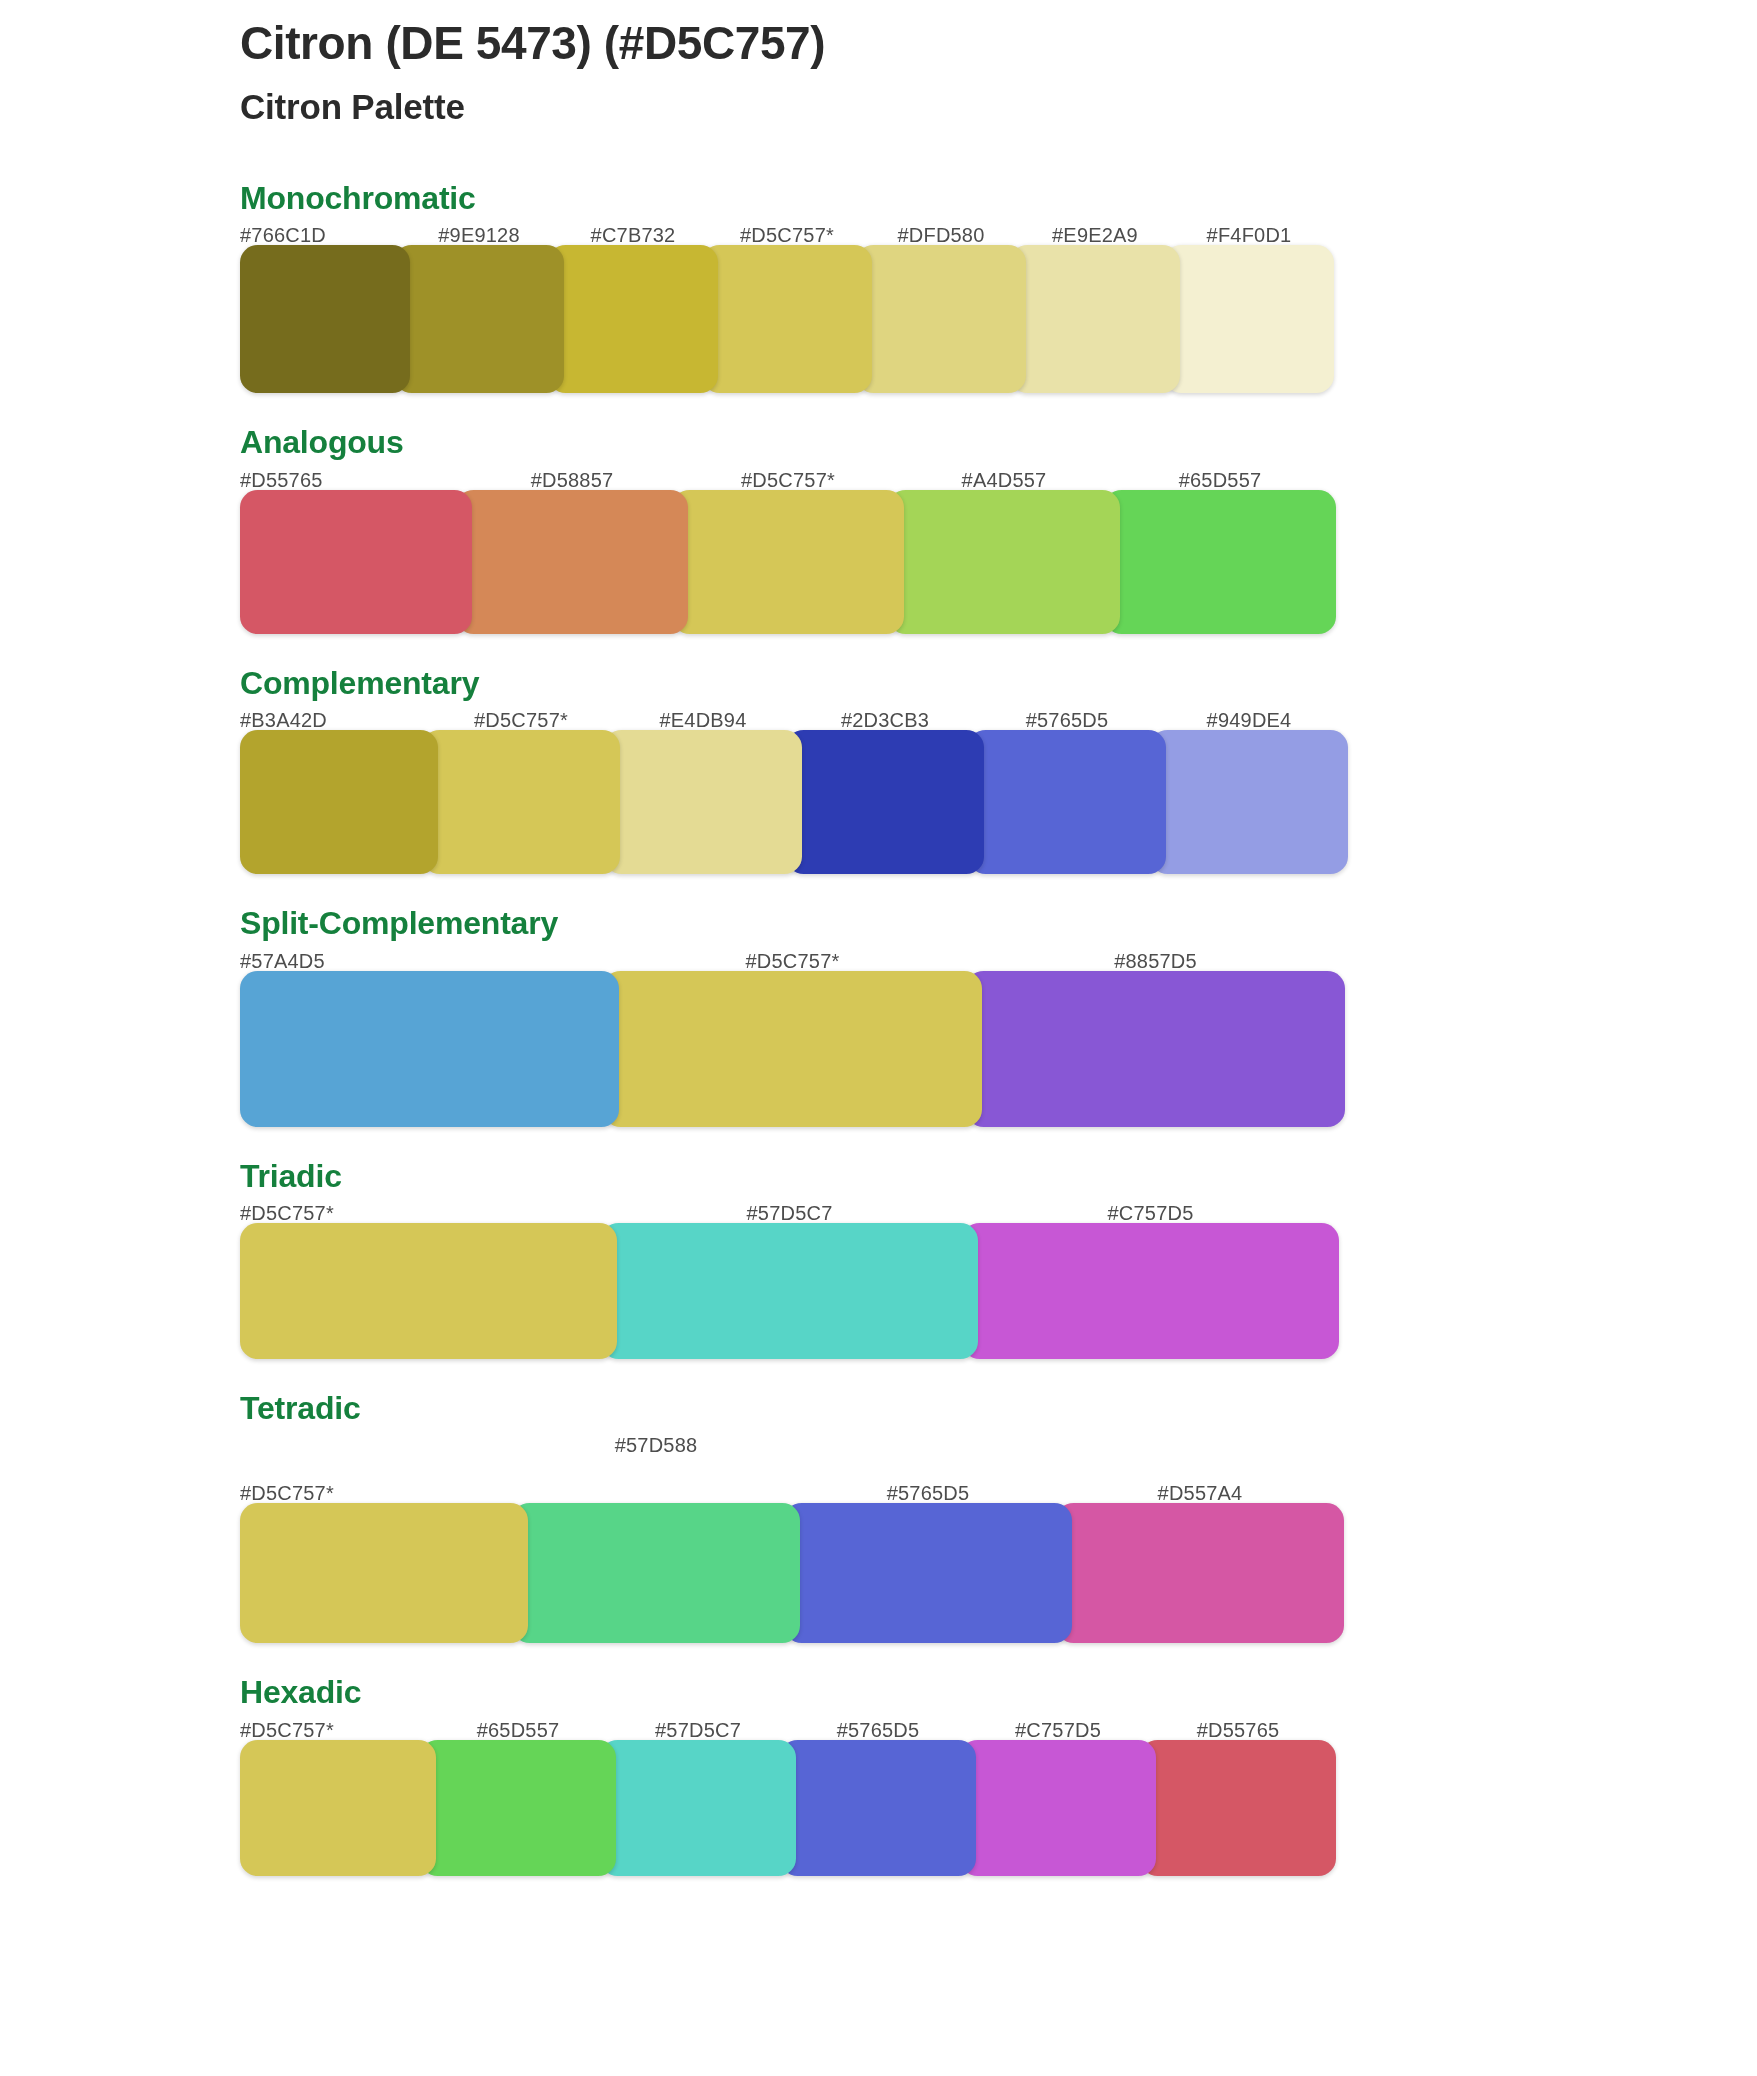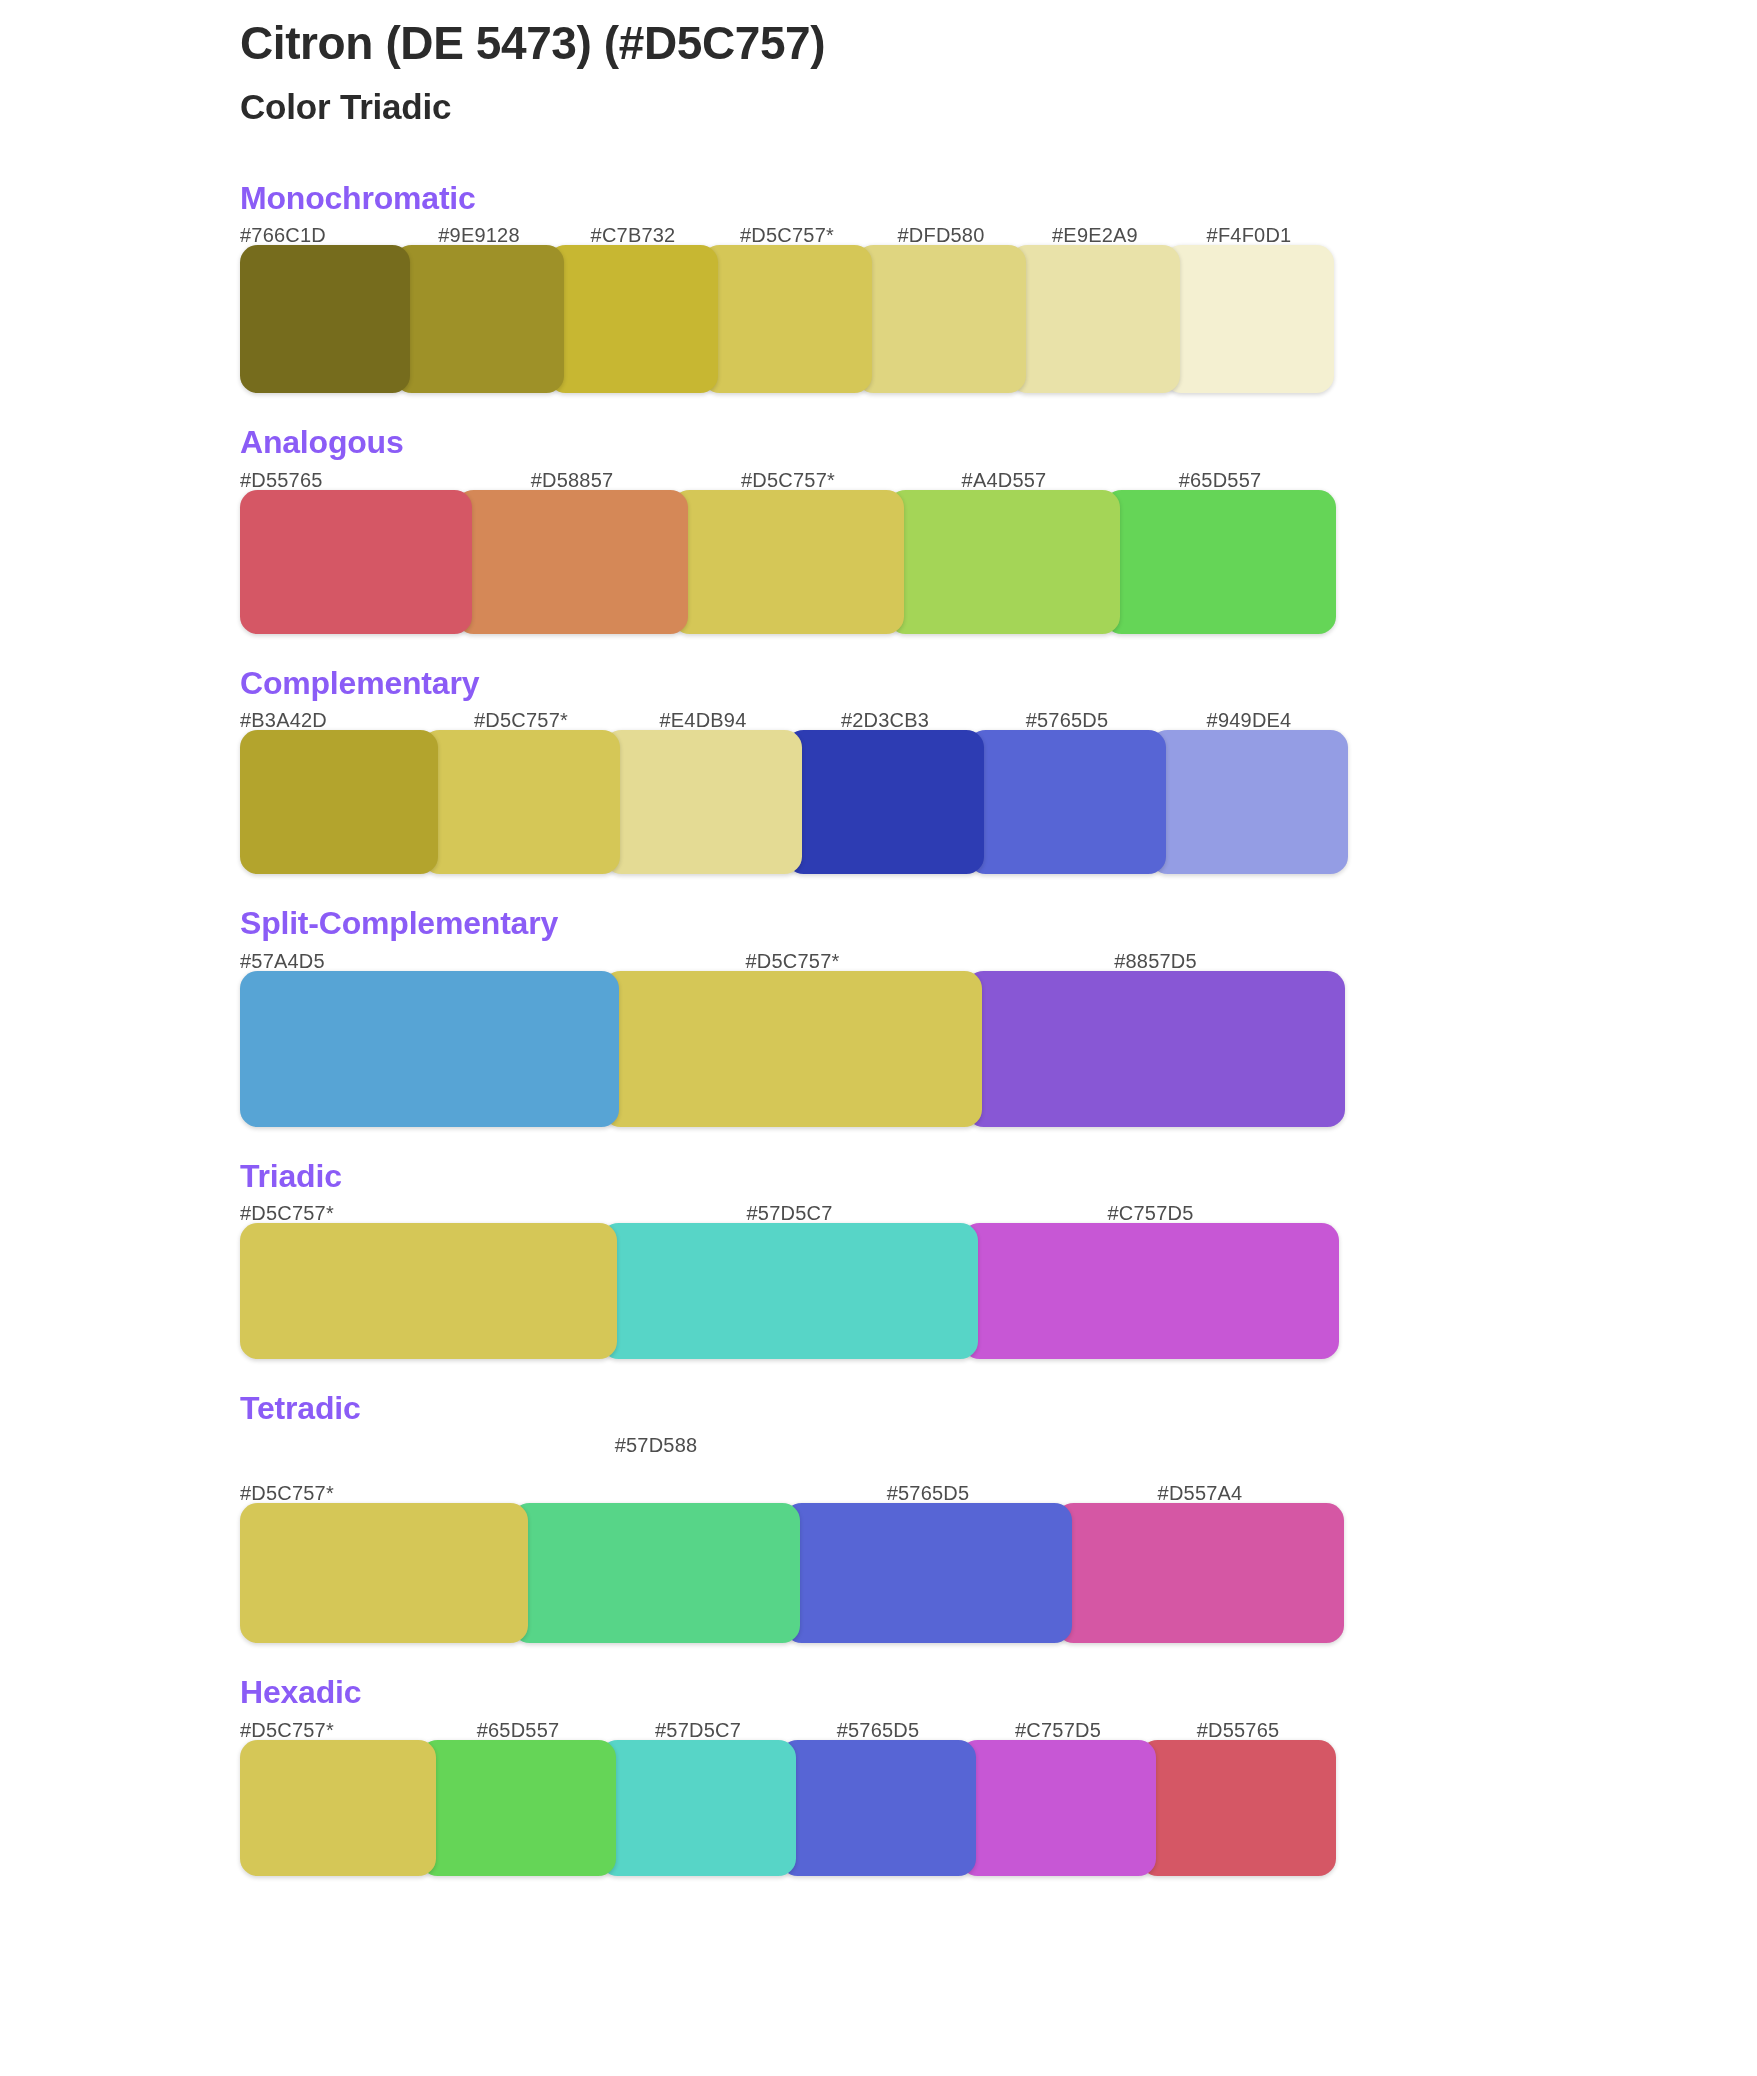--- a/index.html
+++ b/index.html
@@ -57,21 +57,21 @@
     width: 1757px;
   }
   .section {
     position: relative;
     margin: 0 0 30px 0;
   }
   .section-heading {
     margin: 0 0 8px 240px;
     font-size: 32px;
     font-weight: bold;
-    color: #8b5cf6;
+    color: #15803d;
     letter-spacing: -0.2px;
     line-height: 1.2;
     white-space: nowrap;
   }
 
   
   .swatch-row {
     position: relative;
     margin-left: 240px;
     display: flex;
@@ -118,21 +118,21 @@
     letter-spacing: 0.2px;
   }
 </style>
 </head>
 <body>
 
 <div class="page">
 
   <div class="header">
     <h1 class="page-title">Citron (DE 5473) (#D5C757)</h1>
-    <h2 class="page-subtitle">Color Triadic</h2>
+    <h2 class="page-subtitle">Citron Palette</h2>
   </div>
 
   <div class="sections" id="sections-root">
       <div class="section">
         <div class="section-heading">Monochromatic</div>
         <div class="swatch-row">
           <div class="swatch-cell" style="width: 170px;">
             <div class="swatch-label">#766C1D</div>
             <div class="swatch-chip" style="width: 170px; height: 148px; background: rgb(118, 108, 29);"></div>
           </div>

